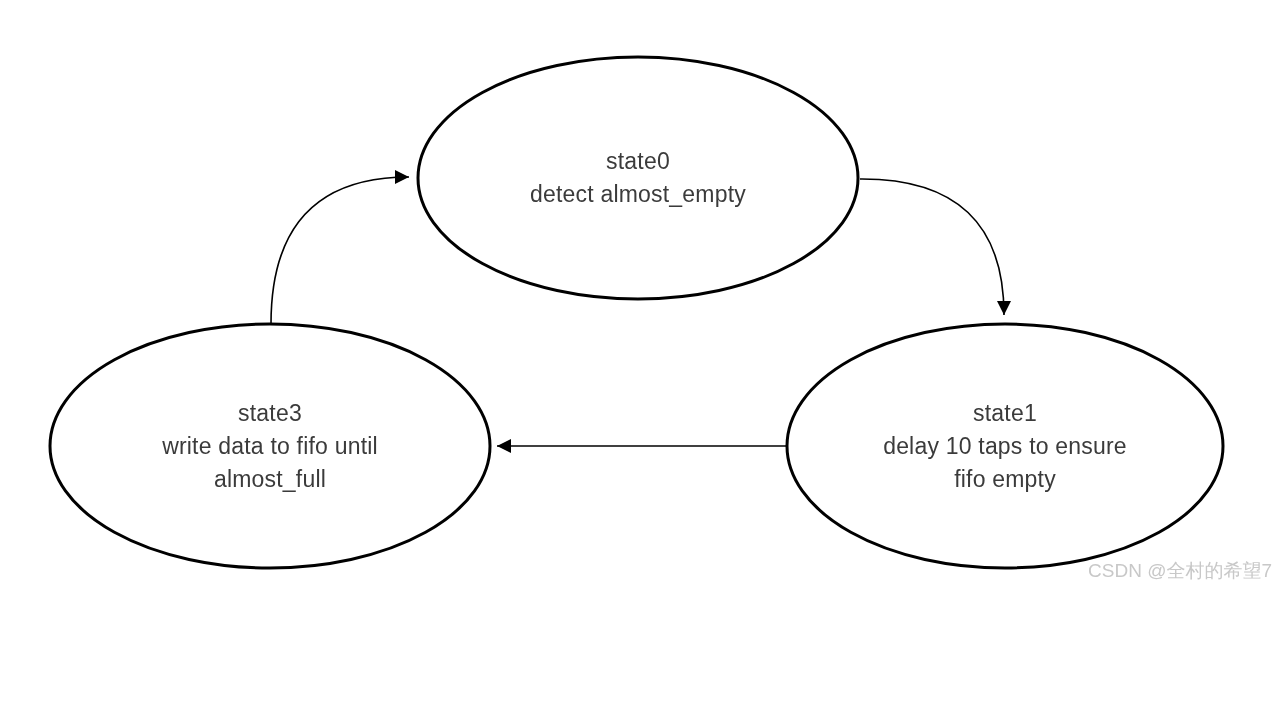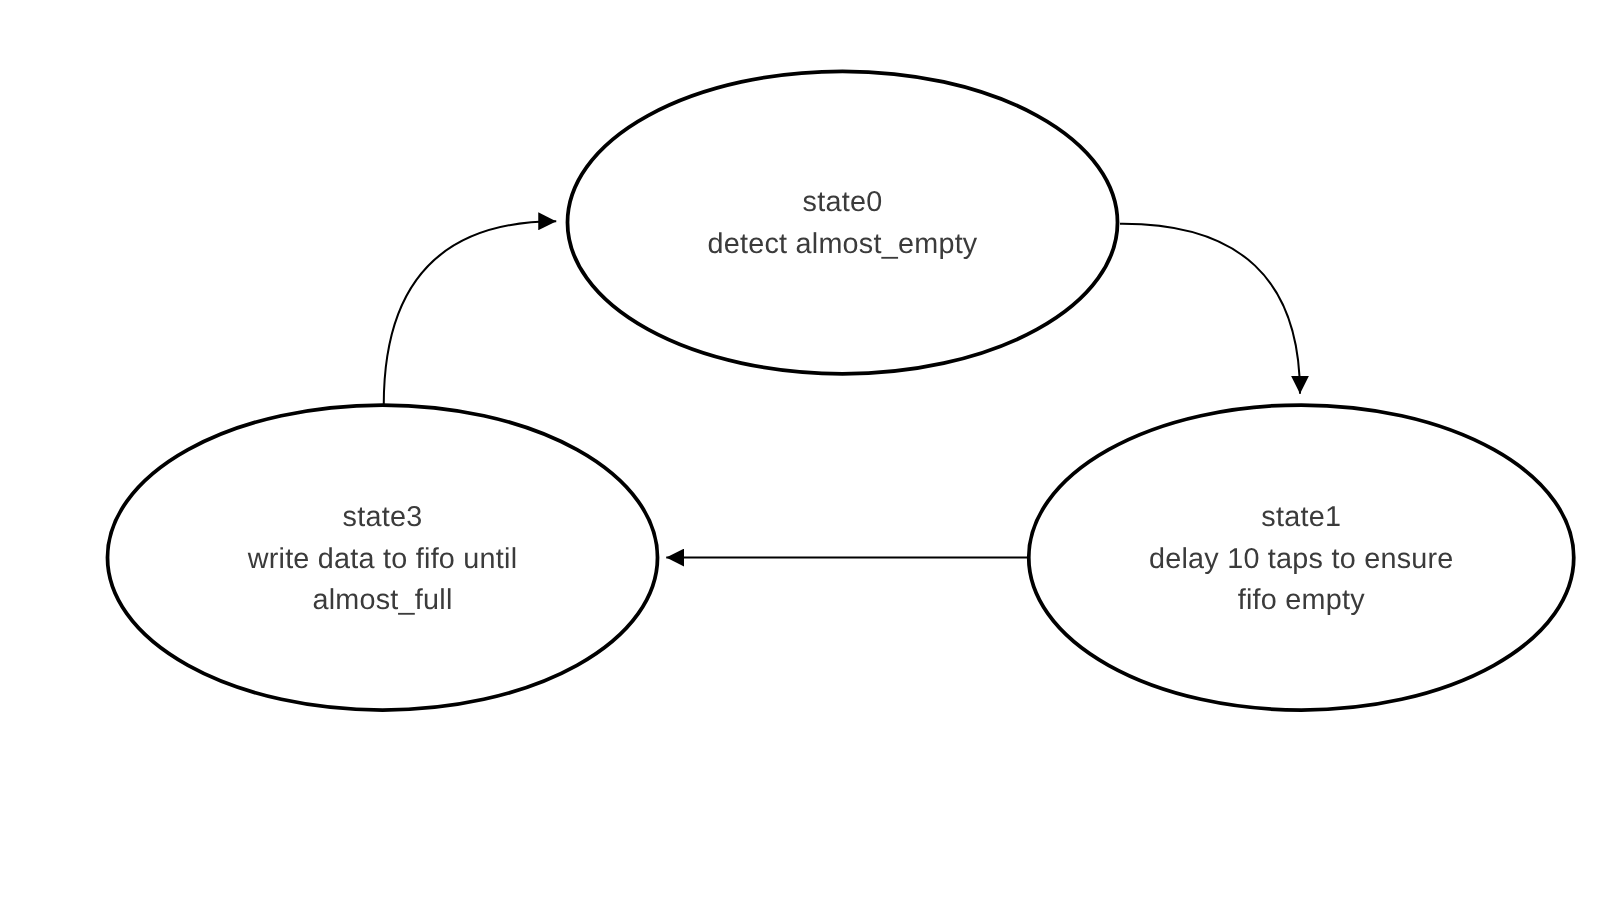--- a/index.html
+++ b/index.html
@@ -13,21 +13,20 @@
     width: 1280px;
     height: 720px;
     background: var(--background);
     overflow: hidden;
     font-family: "Liberation Sans", sans-serif;
   }
   .canvas-wrap {
     position: relative;
     width: 1280px;
     height: 592px;
-    padding-left: 36px;
   }
   svg.diagram {
     display: block;
     width: 1280px;
     height: 720px;
   }
   .node {
     fill: none;
     stroke: var(--stroke);
     stroke-width: 3;
@@ -81,13 +80,14 @@
     <text class="state-text" x="1005" y="421">state1</text>
     <text class="state-text" x="1005" y="454">delay 10 taps to ensure</text>
     <text class="state-text" x="1005" y="487">fifo empty</text>
 
     <ellipse class="node" cx="270" cy="446" rx="220" ry="122"></ellipse>
     <text class="state-text" x="270" y="421">state3</text>
     <text class="state-text" x="270" y="454">write data to fifo until</text>
     <text class="state-text" x="270" y="487">almost_full</text>
   </svg>
 
+  <div class="watermark">CSDN @全村的希望7</div>
 </div>
 
 </body></html>

